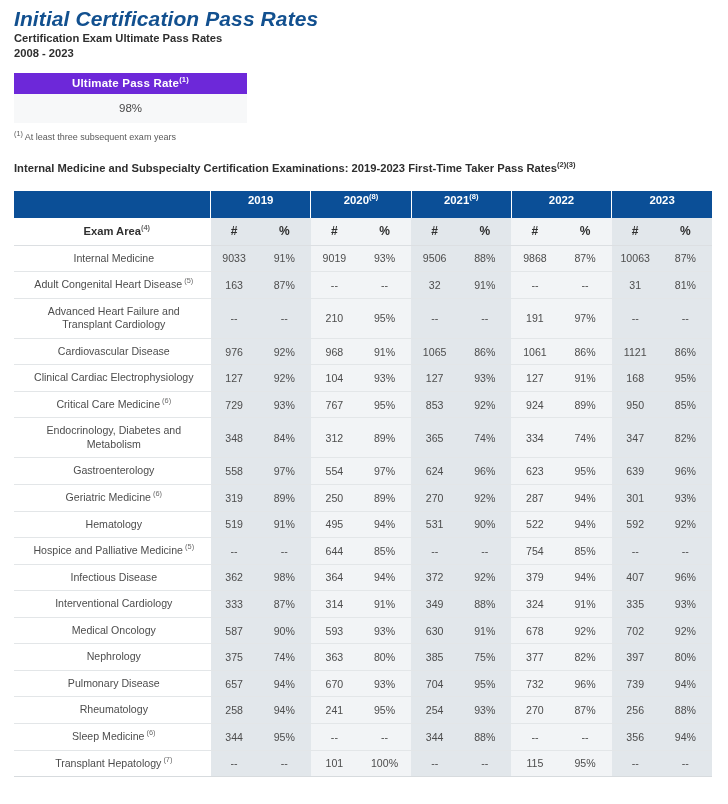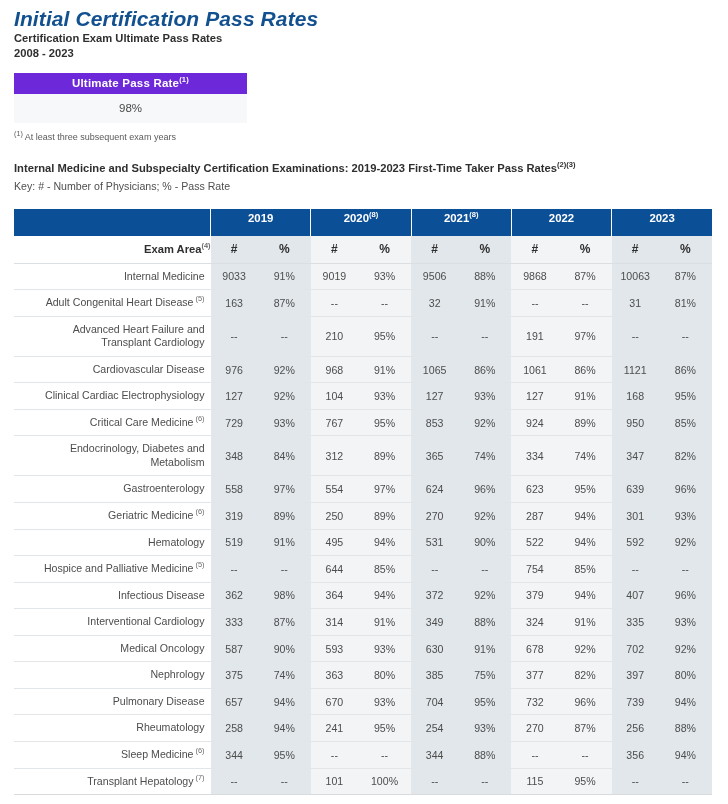--- a/index.html
+++ b/index.html
@@ -107,36 +107,36 @@
 
   .main-table thead tr.sub-row th {
     font-size: 12px;
     font-weight: bold;
     color: #2f2f2f;
     text-align: center;
     padding: 6px 0 7px 0;
     border-bottom: 1px solid #dcdfe2;
   }
   .main-table thead tr.sub-row th.exam-hd {
-    text-align: right;
+    text-align: center;
     padding-left: 9px;
     font-size: 11.2px;
     white-space: nowrap;
   }
 
   .main-table tbody td {
     font-size: 10.6px;
     color: #4d4d4d;
     text-align: center;
     padding: 6px 0 6px 0;
     border-bottom: 1px solid #e3e6e8;
     vertical-align: middle;
   }
   .main-table tbody td.exam {
-    text-align: right;
+    text-align: center;
     padding-left: 9px;
     padding-right: 6px;
     background: #ffffff;
     line-height: 1.28;
   }
   
   .g-dark  { background: #e2e7eb; }
   .g-light { background: #f2f4f6; }
 
   .main-table tbody tr:last-child td { border-bottom: 1px solid #d7dbde; }
@@ -164,21 +164,20 @@
     <tbody>
       <tr>
         <td>98%</td>
       </tr>
     </tbody>
   </table>
 
   <div class="upr-note"><sup class="fn">(1)</sup><span> At least three subsequent exam years</span></div>
 
   <div class="main-head"><span>Internal Medicine and Subspecialty Certification Examinations: 2019-2023 First-Time Taker Pass Rates</span><sup class="fn">(2)(3)</sup></div>
-  <div class="key-line">Key: # - Number of Physicians; % - Pass Rate</div>
 
   <table class="main-table">
     <colgroup>
       <col class="c-exam">
         <col class="c-num">
         <col class="c-pct">
       <col class="c-num">
         <col class="c-pct">
         <col class="c-num">
         <col class="c-pct">

